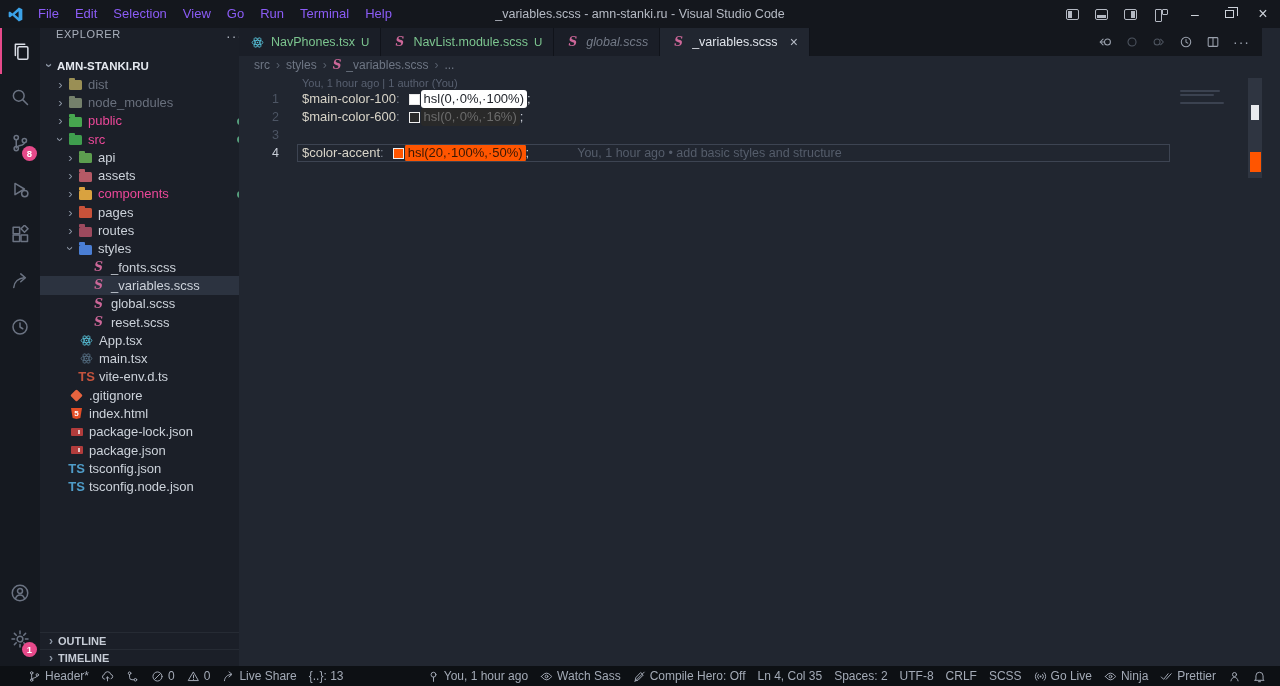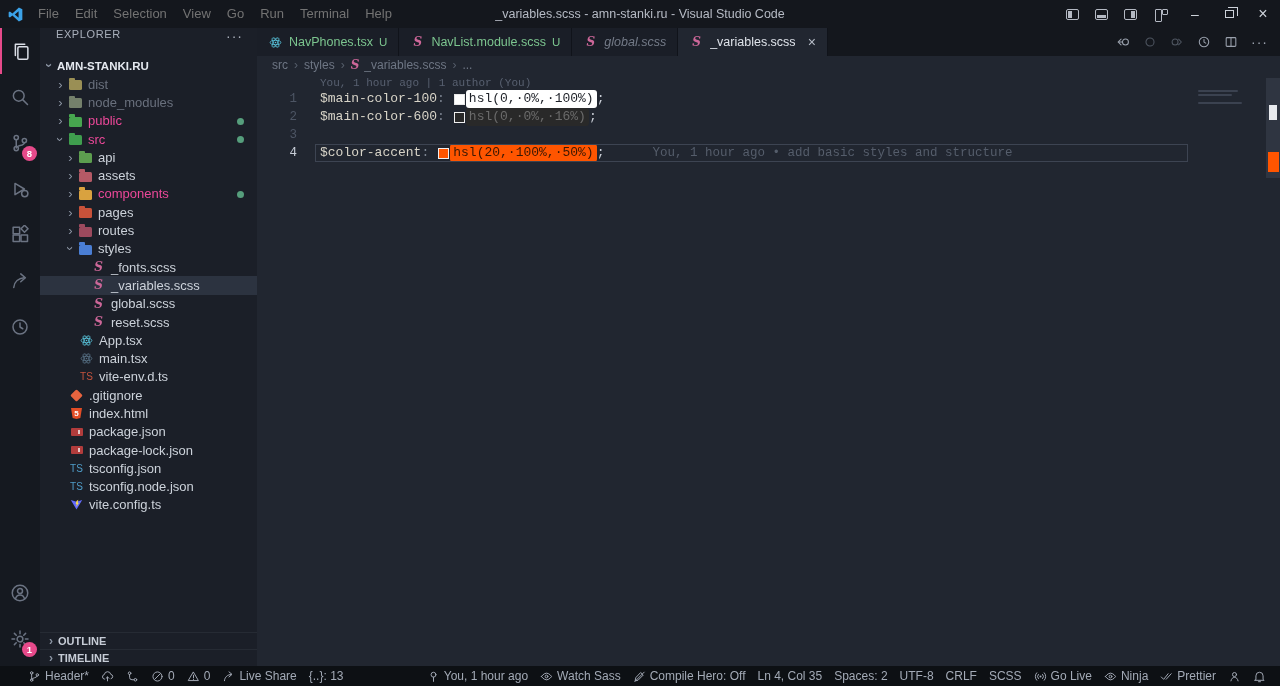--- a/index.html
+++ b/index.html
@@ -3,21 +3,21 @@
 <meta charset="utf-8">
 <style>
   html,body{margin:0;padding:0;background:#212630;overflow:hidden}
   *{box-sizing:border-box}
   #app{position:relative;width:1280px;height:686px;font-family:"Liberation Sans",sans-serif;color:#c5cad3;font-size:13px;cursor:default}
 
   
   #titlebar{position:absolute;left:0;top:0;width:1280px;height:28px;background:#14171d;display:flex;align-items:center}
   #logo{width:30px;display:flex;justify-content:center;align-items:center}
   #menubar{display:flex;align-items:center;height:100%}
-  .menu-item{padding:0 8px;font-size:13px;color:#737373;line-height:28px}
+  .menu-item{padding:0 8px;font-size:13px;color:#8b5cf6;line-height:28px}
   #win-title{position:absolute;left:50%;transform:translateX(-50%);font-size:12.5px;color:#b6bbc5;white-space:nowrap}
   #tb-right{margin-left:auto;display:flex;align-items:center;height:100%}
   .lay{width:13px;height:11px;border:1px solid #b4b9c3;border-radius:2px;position:relative;margin:0 8px}
   .lay::before{content:"";position:absolute;background:#b4b9c3}
   .lay-left::before{left:1px;top:1px;bottom:1px;width:4px}
   .lay-panel::before{left:1px;right:1px;bottom:1px;height:3px}
   .lay-right::before{right:1px;top:1px;bottom:1px;width:4px}
   .lay-grid{border:none;margin:0 10px}
   .lay-grid::before{left:0;top:0;width:5px;height:11px;border:1px solid #b4b9c3;background:transparent;border-radius:1px}
   .lay-grid::after{content:"";position:absolute;right:0;top:0;width:4px;height:4px;border:1px solid #b4b9c3;border-radius:1px}
@@ -47,36 +47,36 @@
   .pl-f2{padding-left:23px}.pl-file2{padding-left:39px}
   .pl-file3{padding-left:51px}
   .lab-ignored{color:#69707d}
   .lab-green{color:#ec4899}
   .gitdot{position:absolute;right:13px;top:6px;width:7px;height:7px;border-radius:50%;background:#569e7c}
   #sb-sections{position:absolute;left:0;right:0;bottom:0}
   .sb-sec{height:17px;border-top:1px solid #262b34;display:flex;align-items:center;font-size:11px;font-weight:700;color:#c6ccd6;padding-left:4px;background:#1b1f28}
   .sb-sec .chev{width:14px;font-size:12px}
 
   
-  #editor{position:absolute;left:257px;top:28px;width:1023px;height:638px;background:#212630}
+  #editor{position:absolute;left:239px;top:28px;width:1023px;height:638px;background:#212630}
   #tabbar{height:28px;background:#14171d;display:flex;align-items:stretch}
   #tabs{display:flex}
   .tab{display:flex;align-items:center;gap:6px;padding:0 11px;font-size:12.5px;background:#1a1e27;border-right:1px solid #10131a;color:#747b88}
   .tab.active{background:#212630;color:#dfe3ea}
   .tab.untracked .tab-label,.tab .u{color:#7cc58f}
   .tab.preview .tab-label{font-style:italic}
   .tab .u{font-size:11.5px}
   .tab-close{margin-left:6px;color:#b7bdc8;font-size:14px;line-height:1}
   #editor-actions{margin-left:auto;display:flex;align-items:center;gap:13px;padding-right:12px;color:#9aa1ad}
   .ea-dim{color:#4e5560}
   .ea-more{font-size:14px;letter-spacing:1px}
   #crumbs{height:18px;display:flex;align-items:center;font-size:12px;color:#6e7684;padding-left:15px;gap:6px}
   .crumb{display:flex;align-items:center;gap:5px}
   .crumb-sep{color:#565e6b;font-size:12px}
-  #codearea{position:relative;font-family:Liberation Mono, monospace}
+  #codearea{position:relative;font-family:Liberation Sans, sans-serif}
   .codelens{padding-left:63px;font-size:11px;color:#586070;height:14px;line-height:14px;margin-top:2px}
   .code-line{height:18px;line-height:18px;display:flex;font-size:13px;position:relative}
   .code-line.current::after{content:"";position:absolute;left:58px;right:92px;top:0;bottom:0;border:1px solid #3d4452;pointer-events:none}
   .gutter{width:40px;flex:none;text-align:right;color:#4d5564;font-size:12.5px}
   .code-line.current .gutter{color:#c9ced8}
   .lc{padding-left:23px;white-space:pre;display:flex;align-items:center}
   .tok-name{color:#d8d4c8}
   .tok-colon{color:#7b8390}
   .tok-semi{color:#c9cdd5}
   .swatch{display:inline-block;width:11px;height:11px;margin:0 1px 0 9px;border:1px solid}
@@ -92,21 +92,21 @@
   
   #statusbar{position:absolute;left:0;top:666px;width:1280px;height:20px;background:#0d1014;display:flex;align-items:center;justify-content:space-between;font-size:12px;color:#a3aab6;padding:0 8px}
   #sb-left,#sb-right{display:flex;height:100%}
   .sb-item{display:flex;align-items:center;gap:4px;padding:0 6px;height:100%;white-space:nowrap}
   #sb-left{padding-left:14px}
 
   
   .ic-folder{display:inline-block;width:13px;height:10px;border-radius:1.5px;background:var(--fc);position:relative;margin-top:2px}
   .ic-folder::before{content:"";position:absolute;top:-2.5px;left:0;width:5.5px;height:3px;border-radius:1px 1px 0 0;background:var(--fc)}
   .ic-sass{font-family:"DejaVu Serif",serif;font-style:italic;font-weight:700;color:#cd6799;font-size:12px;line-height:1}
-  .ic-ts{font-size:10px;font-weight:400}
+  .ic-ts{font-size:13px;font-weight:700}
   .ic-git{width:9px;height:9px;background:#e8643f;transform:rotate(45deg);border-radius:1.5px}
   .ic-html{width:11px;height:11px;background:#e44d26;color:#fff;font-size:8px;font-weight:700;display:inline-flex;align-items:center;justify-content:center;clip-path:polygon(0 0,100% 0,85% 90%,50% 100%,15% 90%)}
   .ic-npm{width:12px;height:8px;background:#b13c3c;border-radius:1px;position:relative}
   .ic-npm::after{content:"";position:absolute;right:3px;top:2px;width:1.5px;height:4px;background:#e3c8c8}
   svg{display:block}
 </style>
 </head>
 <body>
 
 <div id="app">
@@ -375,50 +375,39 @@
         <div class="tree-item pl-file1">
           <span class="t-icon">
             <span class="ic-html">5</span>
           </span>
           <span>index.html</span>
         </div>
         <div class="tree-item pl-file1">
           <span class="t-icon">
             <span class="ic-npm"></span>
           </span>
+          <span>package-lock.json</span>
+        </div>
+        <div class="tree-item pl-file1">
+          <span class="t-icon">
+            <span class="ic-npm"></span>
+          </span>
           <span>package.json</span>
         </div>
         <div class="tree-item pl-file1">
           <span class="t-icon">
-            <span class="ic-npm"></span>
-          </span>
-          <span>package-lock.json</span>
+            <span class="ic-ts" style="color: rgb(79, 156, 200);">TS</span>
+          </span>
+          <span>tsconfig.json</span>
         </div>
         <div class="tree-item pl-file1">
           <span class="t-icon">
             <span class="ic-ts" style="color: rgb(79, 156, 200);">TS</span>
           </span>
-          <span>tsconfig.json</span>
-        </div>
-        <div class="tree-item pl-file1">
-          <span class="t-icon">
-            <span class="ic-ts" style="color: rgb(79, 156, 200);">TS</span>
-          </span>
           <span>tsconfig.node.json</span>
-        </div>
-        <div class="tree-item pl-file1">
-          <span class="t-icon">
-            <span>
-              <svg width="13" height="13" viewBox="0 0 16 16">
-                <path d="M1 2.6 8 14 15 2.6 8 4.6z" fill="#646cff"></path>
-                <path d="M8 3.8l2.3-1.8-.9 3.6 1.4.5L7.6 11l.7-3.2L7 7.3z" fill="#fadb4e"></path>
-              </svg>
-            </span>
-          </span>
-          <span>vite.config.ts</span>
         </div>
       </div>
     <div id="sb-sections">
         <div class="sb-sec">
           <span class="chev">›</span>
           <span>OUTLINE</span>
         </div>
         <div class="sb-sec">
           <span class="chev">›</span>
           <span>TIMELINE</span>

